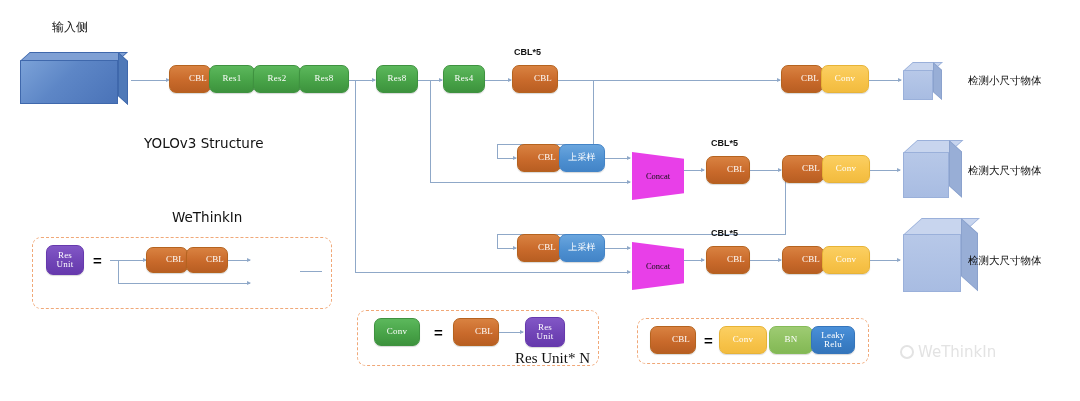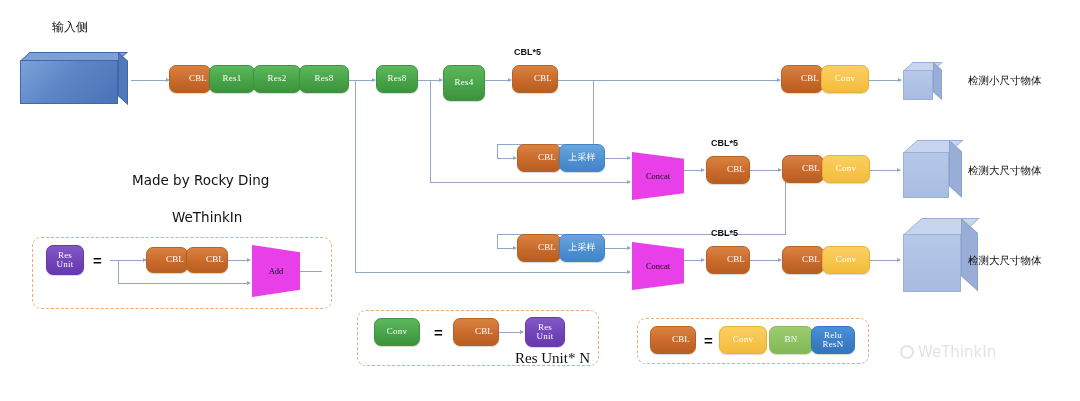--- a/index.html
+++ b/index.html
@@ -96,21 +96,21 @@
   <div class="ln lnh" style="left:349px;top:80px;width:26px;"></div>
   <div class="arw" style="left:372px;top:78px;"></div>
 
   <div class="node blk res" style="left:376px;top:65px;width:42px;height:28px;">
     <span>Res8</span>
   </div>
 
   <div class="ln lnh" style="left:418px;top:80px;width:24px;"></div>
   <div class="arw" style="left:439px;top:78px;"></div>
 
-  <div class="node blk res" style="left:443px;top:65px;width:42px;height:36px;">
+  <div class="node blk res" style="left:443px;top:65px;width:42px;height:28px;">
     <span>Res4</span>
   </div>
 
   <div class="ln lnh" style="left:485px;top:80px;width:26px;"></div>
   <div class="arw" style="left:508px;top:78px;"></div>
 
   <div class="lbl" style="left:514px;top:47px;font-size:9px;font-family:'Liberation Sans',sans-serif;font-weight:bold;">CBL*5</div>
   <div class="node blk cbl" style="left:512px;top:65px;width:46px;height:28px;">
     <span>CBL</span>
   </div>
@@ -227,21 +227,21 @@
   <div class="ln lnh" style="left:870px;top:260px;width:30px;"></div>
   <div class="arw" style="left:897px;top:258px;"></div>
 
   <div class="cube" style="left:903px;top:218px;width:78px;height:72px;">
     <div class="f" style="left:0;top:16px;width:58px;height:58px;"></div>
     <div class="t" style="left:0;top:0;width:58px;height:17px;transform:skewX(-48deg);transform-origin:bottom left;"></div>
     <div class="s" style="left:58px;top:0;width:17px;height:58px;transform:skewY(42deg);transform-origin:top left;"></div>
   </div>
   <div class="lbl cn" style="left:968px;top:254px;font-size:10.5px;">检测大尺寸物体</div>
 
-  <div class="title" style="left:132px;top:172px;">Made by Rocky Ding</div>
+  <div class="title" style="left:144px;top:135px;">YOLOv3 Structure</div>
   <div class="title" style="left:172px;top:209px;">WeThinkIn</div>
 
   <div class="legend" style="left:32px;top:237px;width:300px;height:72px;"></div>
 
   <div class="node blk resunit" style="left:46px;top:245px;width:38px;height:30px;flex-direction:column;">
     <span>Res</span>
     <span>Unit</span>
   </div>
   <div class="eqsign" style="left:93px;top:253px;">=</div>
 
@@ -253,23 +253,20 @@
 
   <div class="node blk cbl" style="left:146px;top:247px;width:42px;height:26px;">
     <span>CBL</span>
   </div>
   <div class="node blk cbl" style="left:186px;top:247px;width:42px;height:26px;">
     <span>CBL</span>
   </div>
   <div class="ln lnh" style="left:228px;top:260px;width:22px;"></div>
   <div class="arw" style="left:247px;top:258px;"></div>
 
-  <div class="trap add" style="left:252px;top:245px;width:48px;height:52px;">
-    <span style="font-size:8.5px;">Add</span>
-  </div>
   <div class="ln lnh" style="left:300px;top:271px;width:22px;"></div>
 
   <div class="legend" style="left:357px;top:310px;width:242px;height:56px;"></div>
 
   <div class="node blk res" style="left:374px;top:318px;width:46px;height:28px;">
     <span>Conv</span>
   </div>
   <div class="eqsign" style="left:434px;top:325px;">=</div>
 
   <div class="node blk cbl" style="left:453px;top:318px;width:46px;height:28px;">
@@ -291,22 +288,22 @@
   </div>
   <div class="eqsign" style="left:704px;top:333px;">=</div>
 
   <div class="node blk conv" style="left:719px;top:326px;width:48px;height:28px;">
     <span>Conv</span>
   </div>
   <div class="node blk bn" style="left:769px;top:326px;width:44px;height:28px;justify-content:center;">
     <span>BN</span>
   </div>
   <div class="node blk relu" style="left:811px;top:326px;width:44px;height:28px;flex-direction:column;">
+    <span>Leaky</span>
     <span>Relu</span>
-    <span>ResN</span>
   </div>
 
   <div class="wm" style="left:900px;top:343px;">
     <span class="ring"></span>
     <span>WeThinkIn</span>
   </div>
 
 </div>
 
 </body></html>

